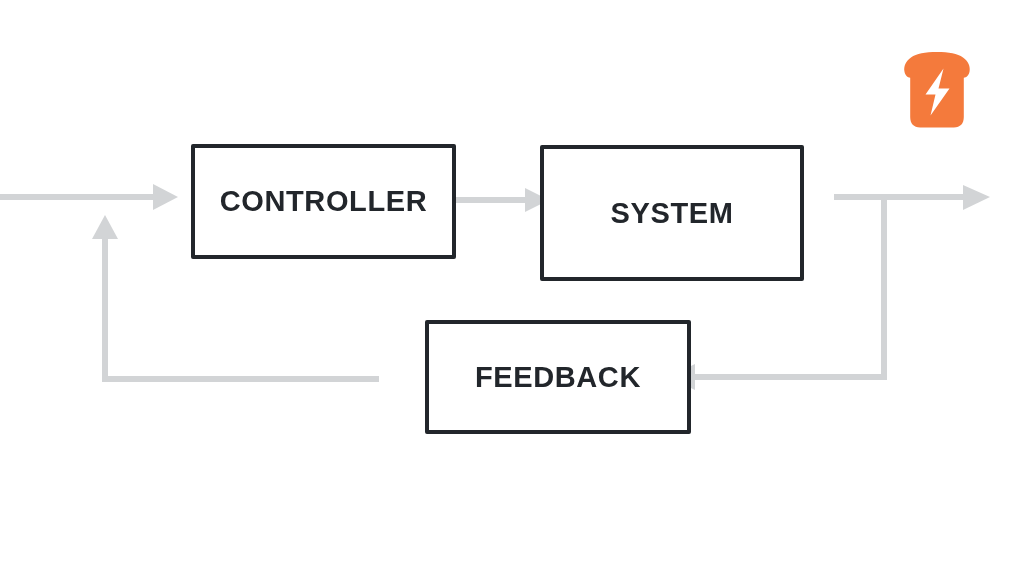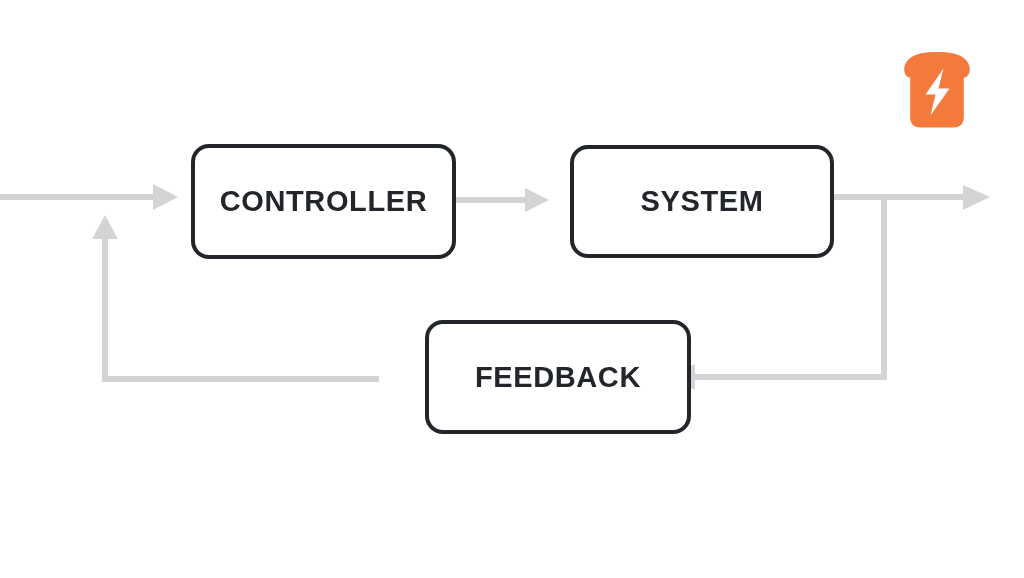--- a/index.html
+++ b/index.html
@@ -23,36 +23,36 @@
     left: 0;
     top: 0;
     width: 1024px;
     height: 578px;
   }
   .node-box {
     position: absolute;
     box-sizing: border-box;
     background: #ffffff;
     border: 4px solid #22262B;
-    border-radius: 18px;
+    border-radius: 2px;
     display: flex;
     align-items: center;
     justify-content: center;
   }
   .node-label {
     font-family: "Liberation Sans", sans-serif;
     font-weight: bold;
     font-size: 29px;
     letter-spacing: 0.6px;
     color: #22262B;
     white-space: nowrap;
     line-height: 1;
   }
   #node-controller { left: 191px; top: 144px; width: 265px; height: 115px; }
-  #node-system     { left: 570px; top: 145px; width: 264px; height: 113px; }
+  #node-system     { left: 540px; top: 145px; width: 264px; height: 136px; }
   #node-feedback   { left: 380px; top: 320px; width: 266px; height: 114px; margin-left: 45px; }
 
   #brand-logo {
     position: absolute;
     left: 903px;
     top: 51px;
     width: 68px;
     height: 78px;
   }
   #brand-logo svg { display: block; width: 68px; height: 78px; }

